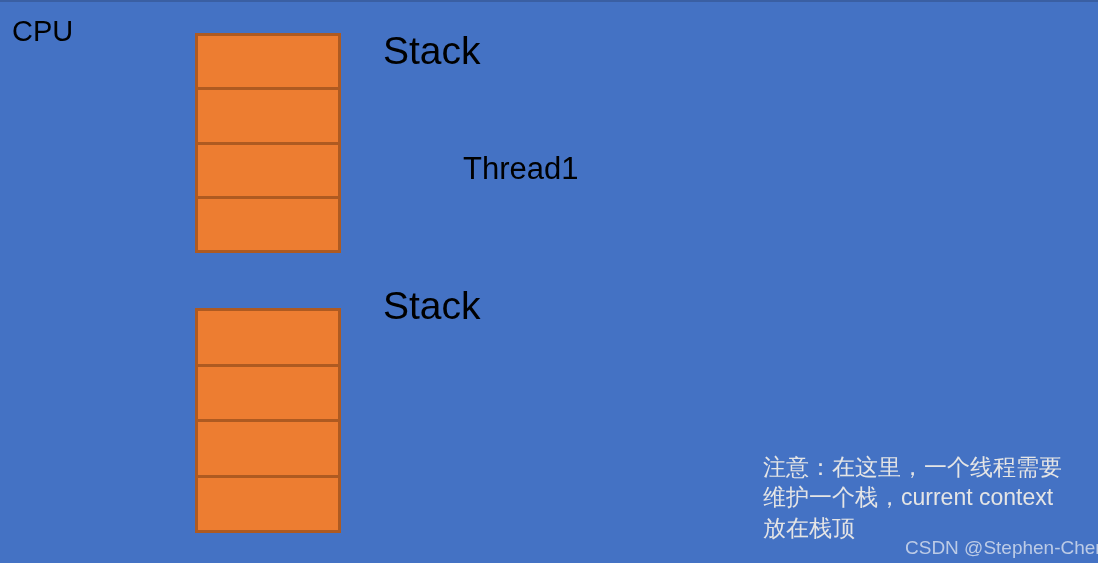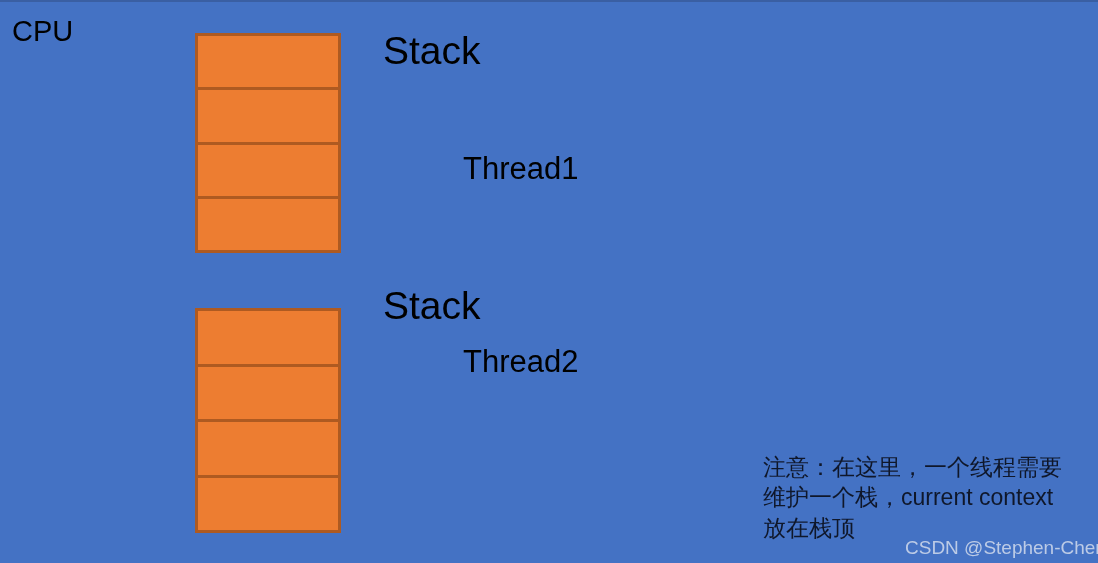--- a/index.html
+++ b/index.html
@@ -67,21 +67,21 @@
     border-bottom: none;
   }
 
   #note-text {
     position: absolute;
     left: 763px;
     top: 452px;
     width: 300px;
     font-size: 23px;
     line-height: 1.32;
-    color: #0f172a;
+    color: #e5e5e5;
   }
 
   #watermark {
     position: absolute;
     left: 905px;
     top: 537px;
     font-size: 19px;
     color: #d7dfee;
     opacity: 0.82;
     white-space: nowrap;
@@ -109,19 +109,18 @@
 
   <div class="stack-box" id="stack-box-2">
     <div class="stack-cell"></div>
     <div class="stack-cell"></div>
     <div class="stack-cell"></div>
     <div class="stack-cell"></div>
   </div>
 
   <div class="label stack-label" id="stack-label-2">Stack</div>
 
-  <div class="label thread-label" id="thread-label-2">Thread2</div>
 
   <div id="note-text">注意：在这里，一个线程需要维护一个栈，current context放在栈顶</div>
 
   <div id="watermark">CSDN @Stephen-Chen</div>
 
 </div>
 
 </body></html>

